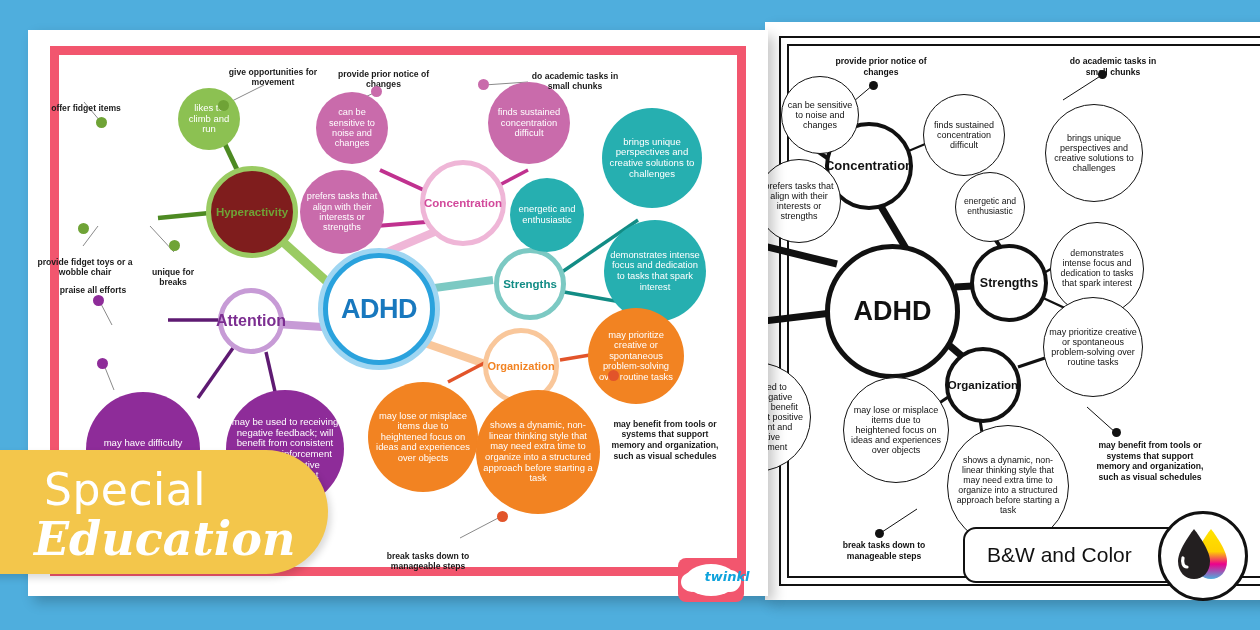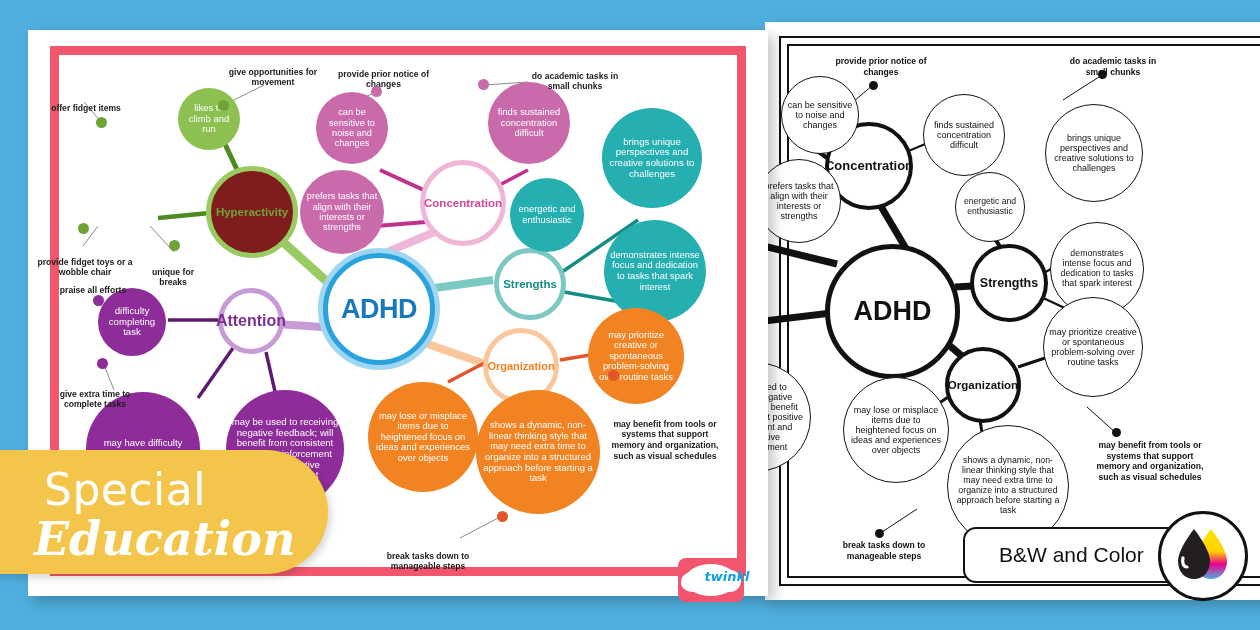--- a/index.html
+++ b/index.html
@@ -64,21 +64,21 @@
   .twinkl .cloud{position:absolute;left:7px;top:6px;width:52px;height:32px;background:#fff;border-radius:50%;}
   .twinkl .cloud:before{content:"";position:absolute;left:-4px;top:8px;width:22px;height:20px;background:#fff;border-radius:50%;}
   .twinkl .cloud:after{content:"";position:absolute;right:-4px;top:6px;width:22px;height:22px;background:#fff;border-radius:50%;}
   .twinkl .tw{position:absolute;left:16px;top:11px;width:66px;text-align:center;
      color:#0FA3DC;font-size:13px;font-style:italic;font-weight:bold;
      font-family:"DejaVu Sans", sans-serif;z-index:3;}
 
   
   .bwc-badge{position:absolute;left:963px;top:527px;width:252px;height:52px;
     background:#fff;border:2.5px solid #111;border-radius:13px;display:flex;align-items:center;}
-  .bwc-badge .lbl{padding-left:34px;font-size:21px;color:#111;font-family:"Liberation Sans",sans-serif;}
+  .bwc-badge .lbl{padding-left:22px;font-size:21px;color:#111;font-family:"Liberation Sans",sans-serif;}
   .ink-circle{position:absolute;left:1158px;top:511px;width:84px;height:84px;border-radius:50%;
     background:#fff;border:3px solid #111;display:flex;align-items:center;justify-content:center;}
 </style>
 </head>
 <body>
 
 <div class="stage">
 
   <div class="sheet bw" id="bw-sheet">
     <div class="bw-frame-outer"></div>
@@ -285,23 +285,20 @@
       <div class="node" style="left:560px;top:278px;width:96px;height:96px;background:#F28322;font-size:9.4px;">
         <span>may prioritize creative or spontaneous problem-solving over routine tasks</span>
       </div>
       <div class="node" style="left:340px;top:352px;width:110px;height:110px;background:#F28322;font-size:9.4px;">
         <span>may lose or misplace items due to heightened focus on ideas and experiences over objects</span>
       </div>
       <div class="node" style="left:448px;top:360px;width:124px;height:124px;background:#F28322;font-size:9.4px;">
         <span>shows a dynamic, non-linear thinking style that may need extra time to organize into a structured approach before starting a task</span>
       </div>
 
-      <div class="node" style="left:70px;top:258px;width:68px;height:68px;background:#8E2C99;font-size:9.6px;">
-        <span>difficulty completing task</span>
-      </div>
       <div class="node" style="left:58px;top:362px;width:114px;height:114px;background:#8E2C99;font-size:9.6px;">
         <span>may have difficulty sustaining attention</span>
       </div>
       <div class="node" style="left:198px;top:360px;width:118px;height:118px;background:#8E2C99;font-size:9.6px;">
         <span>may be used to receiving negative feedback; will benefit from consistent positive reinforcement and constructive encouragement</span>
       </div>
 
       <div class="ann" style="left:200px;top:26px;width:90px;">
         <span>give opportunities for movement</span></div>
       <div class="dot" style="left:190px;top:70px;width:11px;height:11px;background:#6FA336;"></div>
@@ -323,22 +320,20 @@
       <div class="dot" style="left:343px;top:56px;width:11px;height:11px;background:#C96BAB;"></div>
 
       <div class="ann" style="left:492px;top:30px;width:110px;">
         <span>do academic tasks in small chunks</span></div>
       <div class="dot" style="left:450px;top:49px;width:11px;height:11px;background:#C96BAB;"></div>
 
       <div class="ann" style="left:20px;top:244px;width:90px;">
         <span>praise all efforts</span></div>
       <div class="dot" style="left:65px;top:265px;width:11px;height:11px;background:#8E2C99;"></div>
 
-      <div class="ann" style="left:12px;top:348px;width:110px;">
-        <span>give extra time to complete tasks</span></div>
       <div class="dot" style="left:69px;top:328px;width:11px;height:11px;background:#8E2C99;"></div>
 
       <div class="ann" style="left:578px;top:378px;width:118px;">
         <span>may benefit from tools or systems that support memory and organization, such as visual schedules</span></div>
       <div class="dot" style="left:580px;top:340px;width:11px;height:11px;background:#E2542A;"></div>
 
       <div class="ann" style="left:340px;top:510px;width:120px;">
         <span>break tasks down to manageable steps</span></div>
       <div class="dot" style="left:469px;top:481px;width:11px;height:11px;background:#E2542A;"></div>
 

